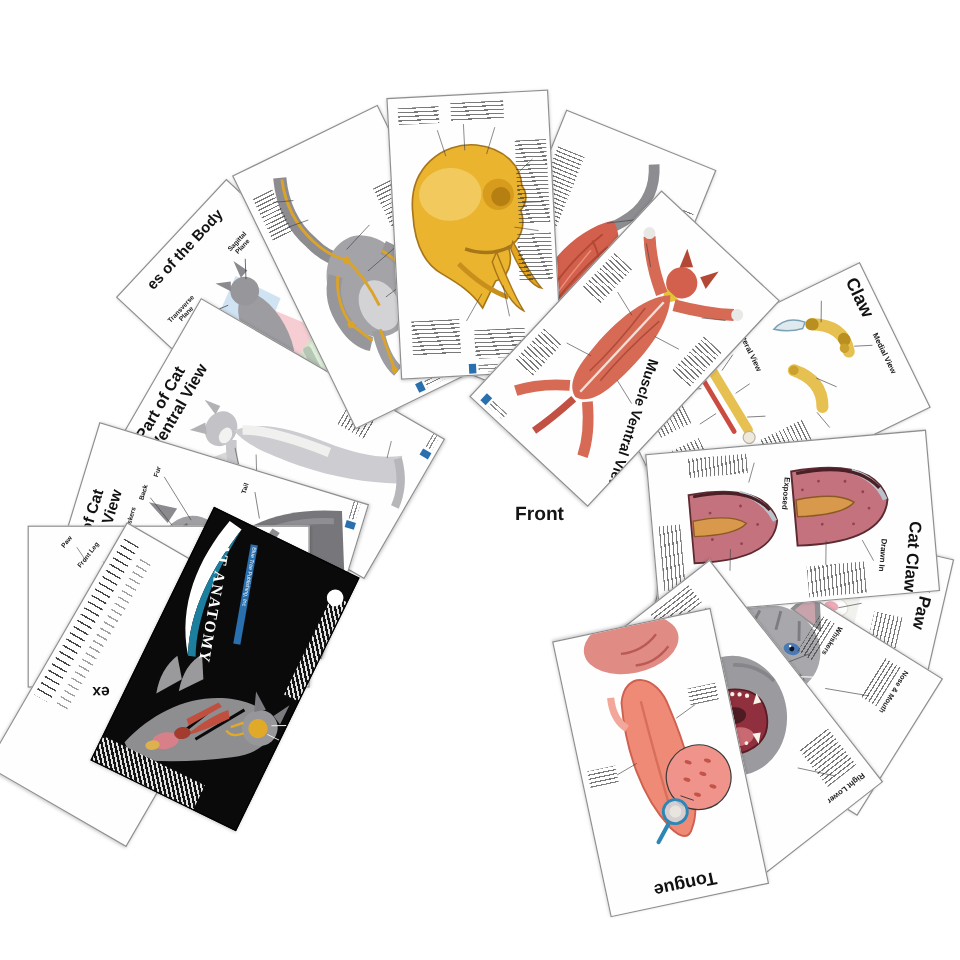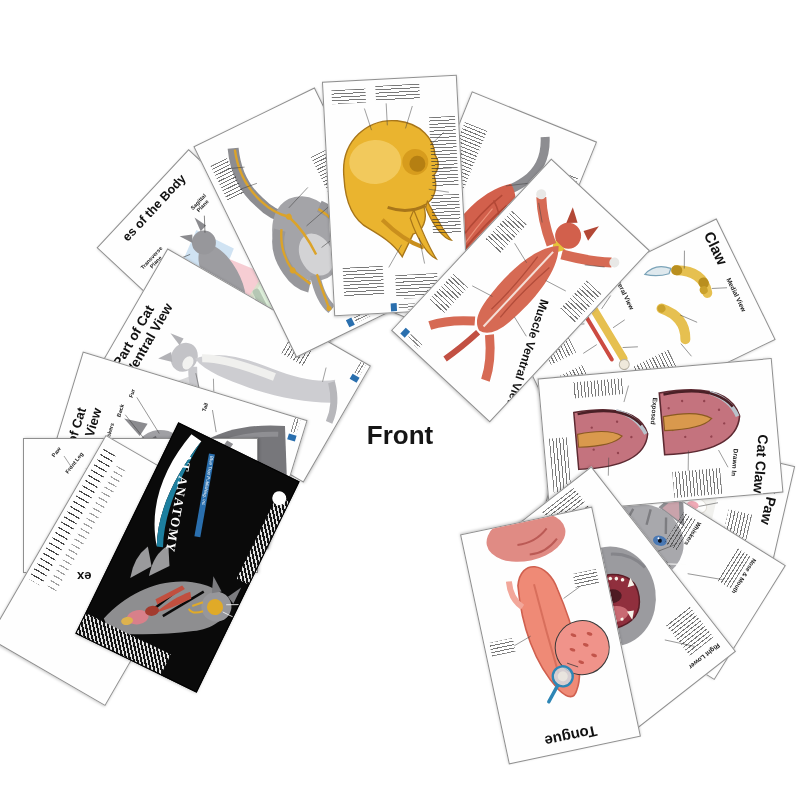--- a/index.html
+++ b/index.html
@@ -10,22 +10,22 @@
         box-shadow:0 1px 3px rgba(0,0,0,.22);}
   .card svg.art{position:absolute;left:0;top:0;}
   .ttl{position:absolute;font-weight:bold;color:#111;line-height:1.02;white-space:nowrap;}
   .lbl{position:absolute;font-weight:bold;color:#1a1a1a;line-height:1.05;}
   .mt{position:absolute;background-image:repeating-linear-gradient(to bottom,rgba(45,45,45,.8) 0 1px,transparent 1px 3.4px);opacity:.8;}
   .blogo{position:absolute;width:6px;height:8px;background:#2a6fae;}
   .blogo:after{content:"";position:absolute;left:8px;top:1px;width:16px;height:6px;
     background-image:repeating-linear-gradient(to bottom,#888 0 1px,transparent 1px 3px);}
   .hatch{position:absolute;background:repeating-linear-gradient(52deg,#e3e3e3 0 1.6px,#141414 1.6px 3.6px);}
   .dots{position:absolute;background-image:repeating-linear-gradient(to bottom,rgba(50,50,50,.9) 0 1.2px,transparent 1.2px 6px);}
-  .front{position:absolute;left:330px;top:420px;width:140px;text-align:center;
-         font-size:26px;font-weight:bold;color:#151515;z-index:1;}
+  .front{position:absolute;left:330px;top:420px;width:140px;text-align:right;
+         font-size:16px;font-weight:bold;color:#151515;z-index:1;}
   
   #cd-planes  {left:160.5px;top:160.5px;transform:rotate(-47deg);z-index:3;}
   #cd-pventral{left:167.5px;top:247.5px;transform:rotate(-60deg);z-index:4;}
   #cd-cranial {left:107.5px;top:332.5px;transform:rotate(-73deg);z-index:5;}
   #cd-belly   {left:72.5px; top:387.5px;transform:rotate(-90deg);z-index:6;}
   #cd-index   {left:37.5px; top:452.5px;transform:rotate(30deg); z-index:7;}
   #cd-cover   {left:119.5px;top:439.5px;transform:rotate(26deg); z-index:10;background:#0a0a0a;border-color:#000;}
   #cd-skeleton{left:237.5px;top:104.5px;transform:rotate(-26deg);z-index:4;}
   #cd-skull   {left:327.5px;top:77.5px; transform:rotate(-3deg); z-index:6;}
   #cd-mlat    {left:422.5px;top:107.5px;transform:rotate(22deg); z-index:5;}

